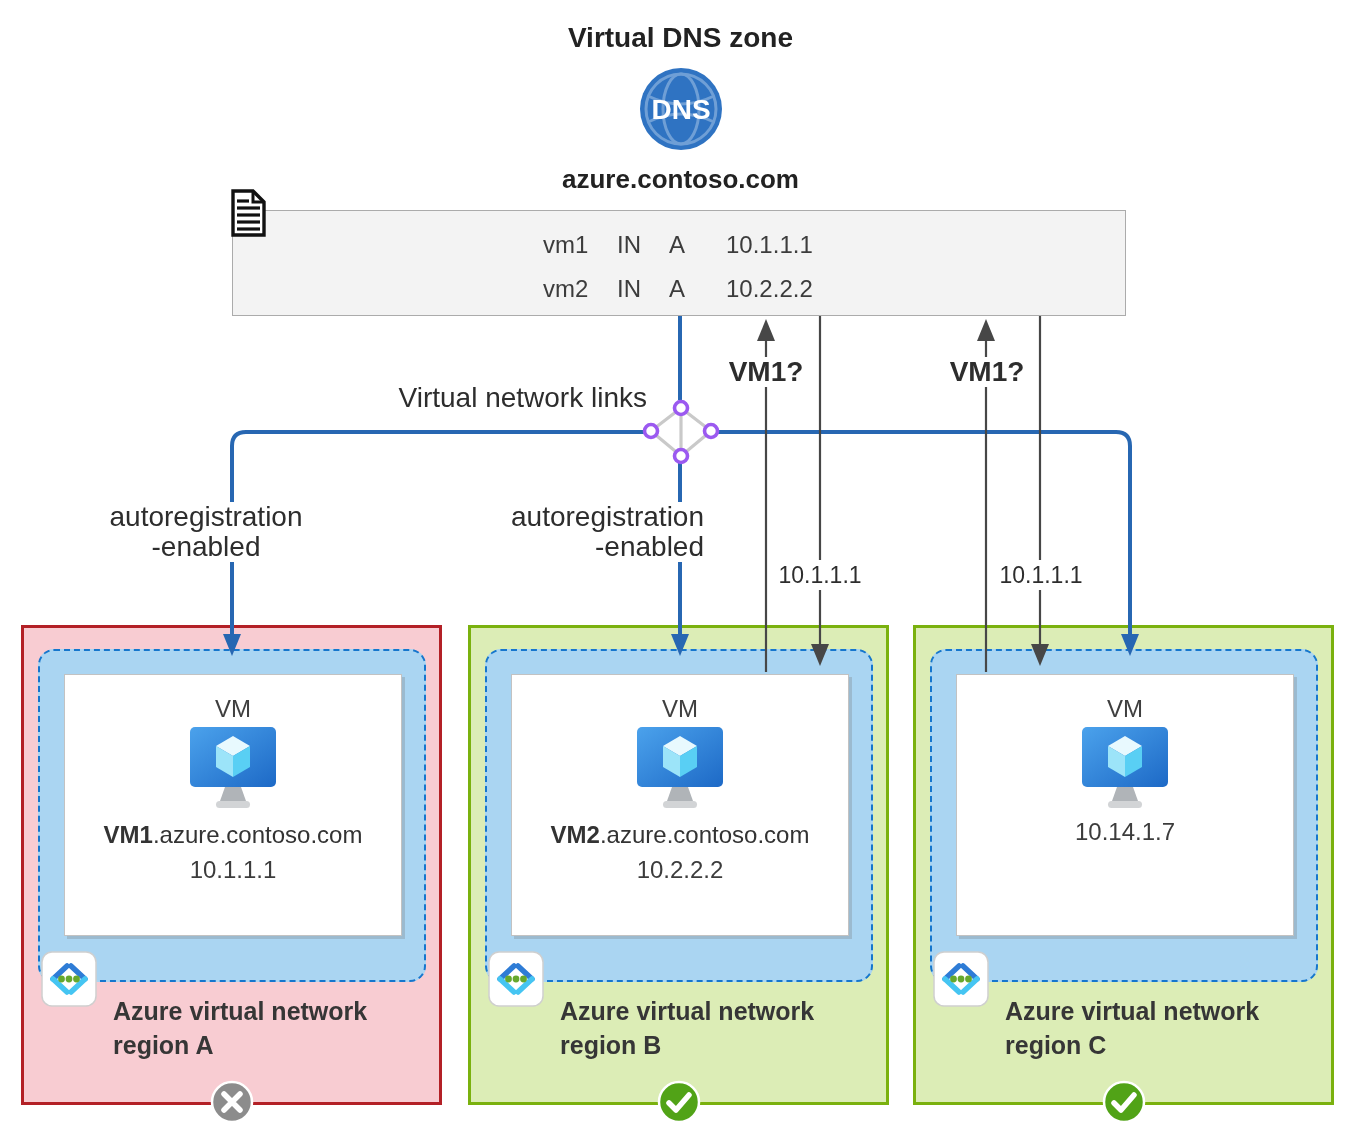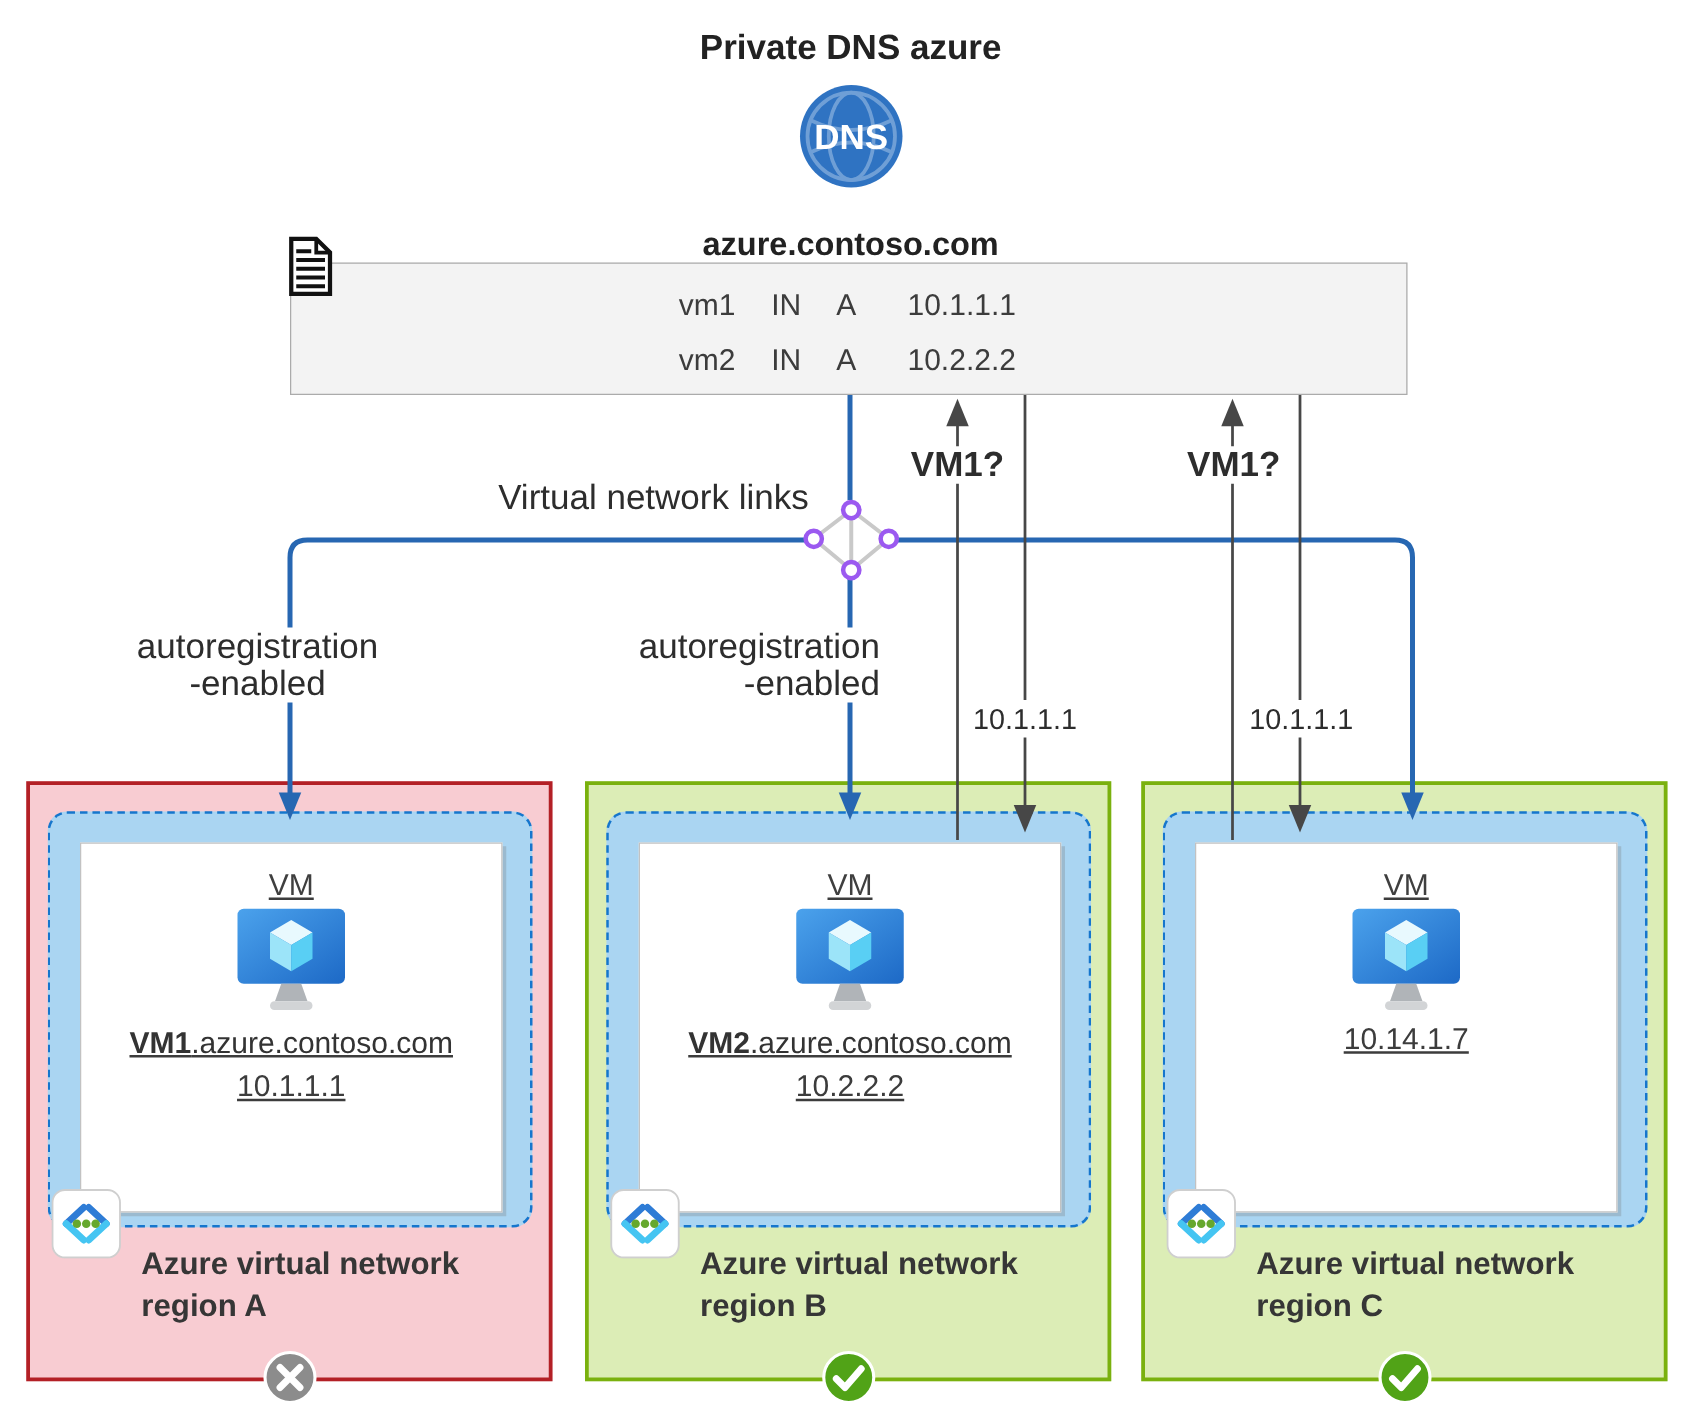--- a/index.html
+++ b/index.html
@@ -1,21 +1,21 @@
 <!DOCTYPE html>
 <html><head>
 <meta charset="utf-8">
 <style>
   html,body{margin:0;padding:0;background:#fff;}
   #stage{position:relative;width:1361px;height:1142px;background:#fff;overflow:hidden;
          font-family:"Liberation Sans",sans-serif;color:#3c3c3c;}
   .abs{position:absolute;}
   
   .title{top:22px;left:0;width:100%;text-align:center;font-size:28px;font-weight:bold;color:#222;}
-  .zone{top:180px;left:0;width:100%;text-align:center;font-size:26px;font-weight:bold;color:#222;}
+  .zone{top:164px;left:0;width:100%;text-align:center;font-size:26px;font-weight:bold;color:#222;}
   
   .rtable{left:232px;top:210px;width:894px;height:106px;background:#f3f3f3;border:1px solid #ababab;box-sizing:border-box;}
   .rrow{position:absolute;left:310px;height:44px;display:flex;font-size:24px;color:#3c3c3c;align-items:center;}
   .rrow.r0{top:12px;}
   .rrow.r1{top:56px;}
   .c-name{width:74px;}
   .c-class{width:52px;}
   .c-type{width:57px;}
   
   .lbl{background:#fff;font-size:28px;color:#2d2d2d;z-index:6;line-height:30px;padding:0 3px;}
@@ -26,41 +26,41 @@
   .a1{top:560px;left:820px;transform:translateX(-50%);font-size:23px;}
   .a2{top:560px;left:1041px;transform:translateX(-50%);font-size:23px;}
   .areg1{top:502px;left:206px;transform:translateX(-50%);text-align:center;}
   .areg2{top:502px;right:654px;text-align:right;}
   
   .region{position:absolute;top:625px;width:421px;height:480px;border:3px solid;box-sizing:border-box;}
   .region.err{background:#f8ccd2;border-color:#b32026;}
   .region.ok{background:#dcedb6;border-color:#7ab10e;}
   .vnetbox{position:absolute;left:14px;top:21px;width:388px;height:333px;background:#aad5f2;
            border:2px dashed #1576cd;border-radius:16px;box-sizing:border-box;}
-  .vmcard{position:absolute;left:24px;top:23px;width:338px;height:296px;background:#fff;
+  .vmcard{position:absolute;left:24px;top:23px;width:338px;height:262px;background:#fff;
           border:1px solid #c2c2c2;box-shadow:3px 3px 0 rgba(120,120,120,.28);box-sizing:border-box;
-          display:flex;flex-direction:column;align-items:center;text-decoration:underline;}
+          display:flex;flex-direction:column;align-items:center;}
   .vm-title{margin-top:20px;font-size:24px;color:#3f3f3f;}
   .vm-name{margin-top:10px;font-size:24px;color:#333;}
   .vm-name .b{font-weight:bold;}
   .vm-ip{margin-top:7px;font-size:24px;color:#3c3c3c;}
   .vneticon{position:absolute;left:1px;bottom:-27px;}
   .caption{position:absolute;left:89px;top:366px;font-size:25px;font-weight:bold;color:#363636;line-height:34px;}
   .status{position:absolute;left:50%;bottom:-23px;transform:translateX(-50%);width:46px;height:46px;}
   
   #overlay{position:absolute;left:0;top:0;z-index:5;pointer-events:none;}
   #hdr-dns{left:639px;top:67px;}
   #doc-ic{left:227px;top:187px;z-index:2;}
 </style>
 </head>
 <body>
 
 <div id="stage">
 
-  <div class="abs title">Private DNS azure</div>
+  <div class="abs title">Virtual DNS zone</div>
 
   <svg id="hdr-dns" class="abs" width="84" height="84" viewBox="0 0 84 84">
     <circle cx="42" cy="42" r="41" fill="#2f73c2"></circle>
     <g stroke="#6f9fd6" stroke-width="3" fill="none">
       <circle cx="42" cy="42" r="35"></circle>
       <ellipse cx="42" cy="42" rx="18" ry="35"></ellipse>
       <path d="M9,29 Q42,45 75,29"></path>
       <path d="M9,55 Q42,39 75,55"></path>
     </g>
     <text x="42" y="52" text-anchor="middle" font-size="28" font-weight="bold" fill="#ffffff" font-family="Liberation Sans, sans-serif">DNS</text>

